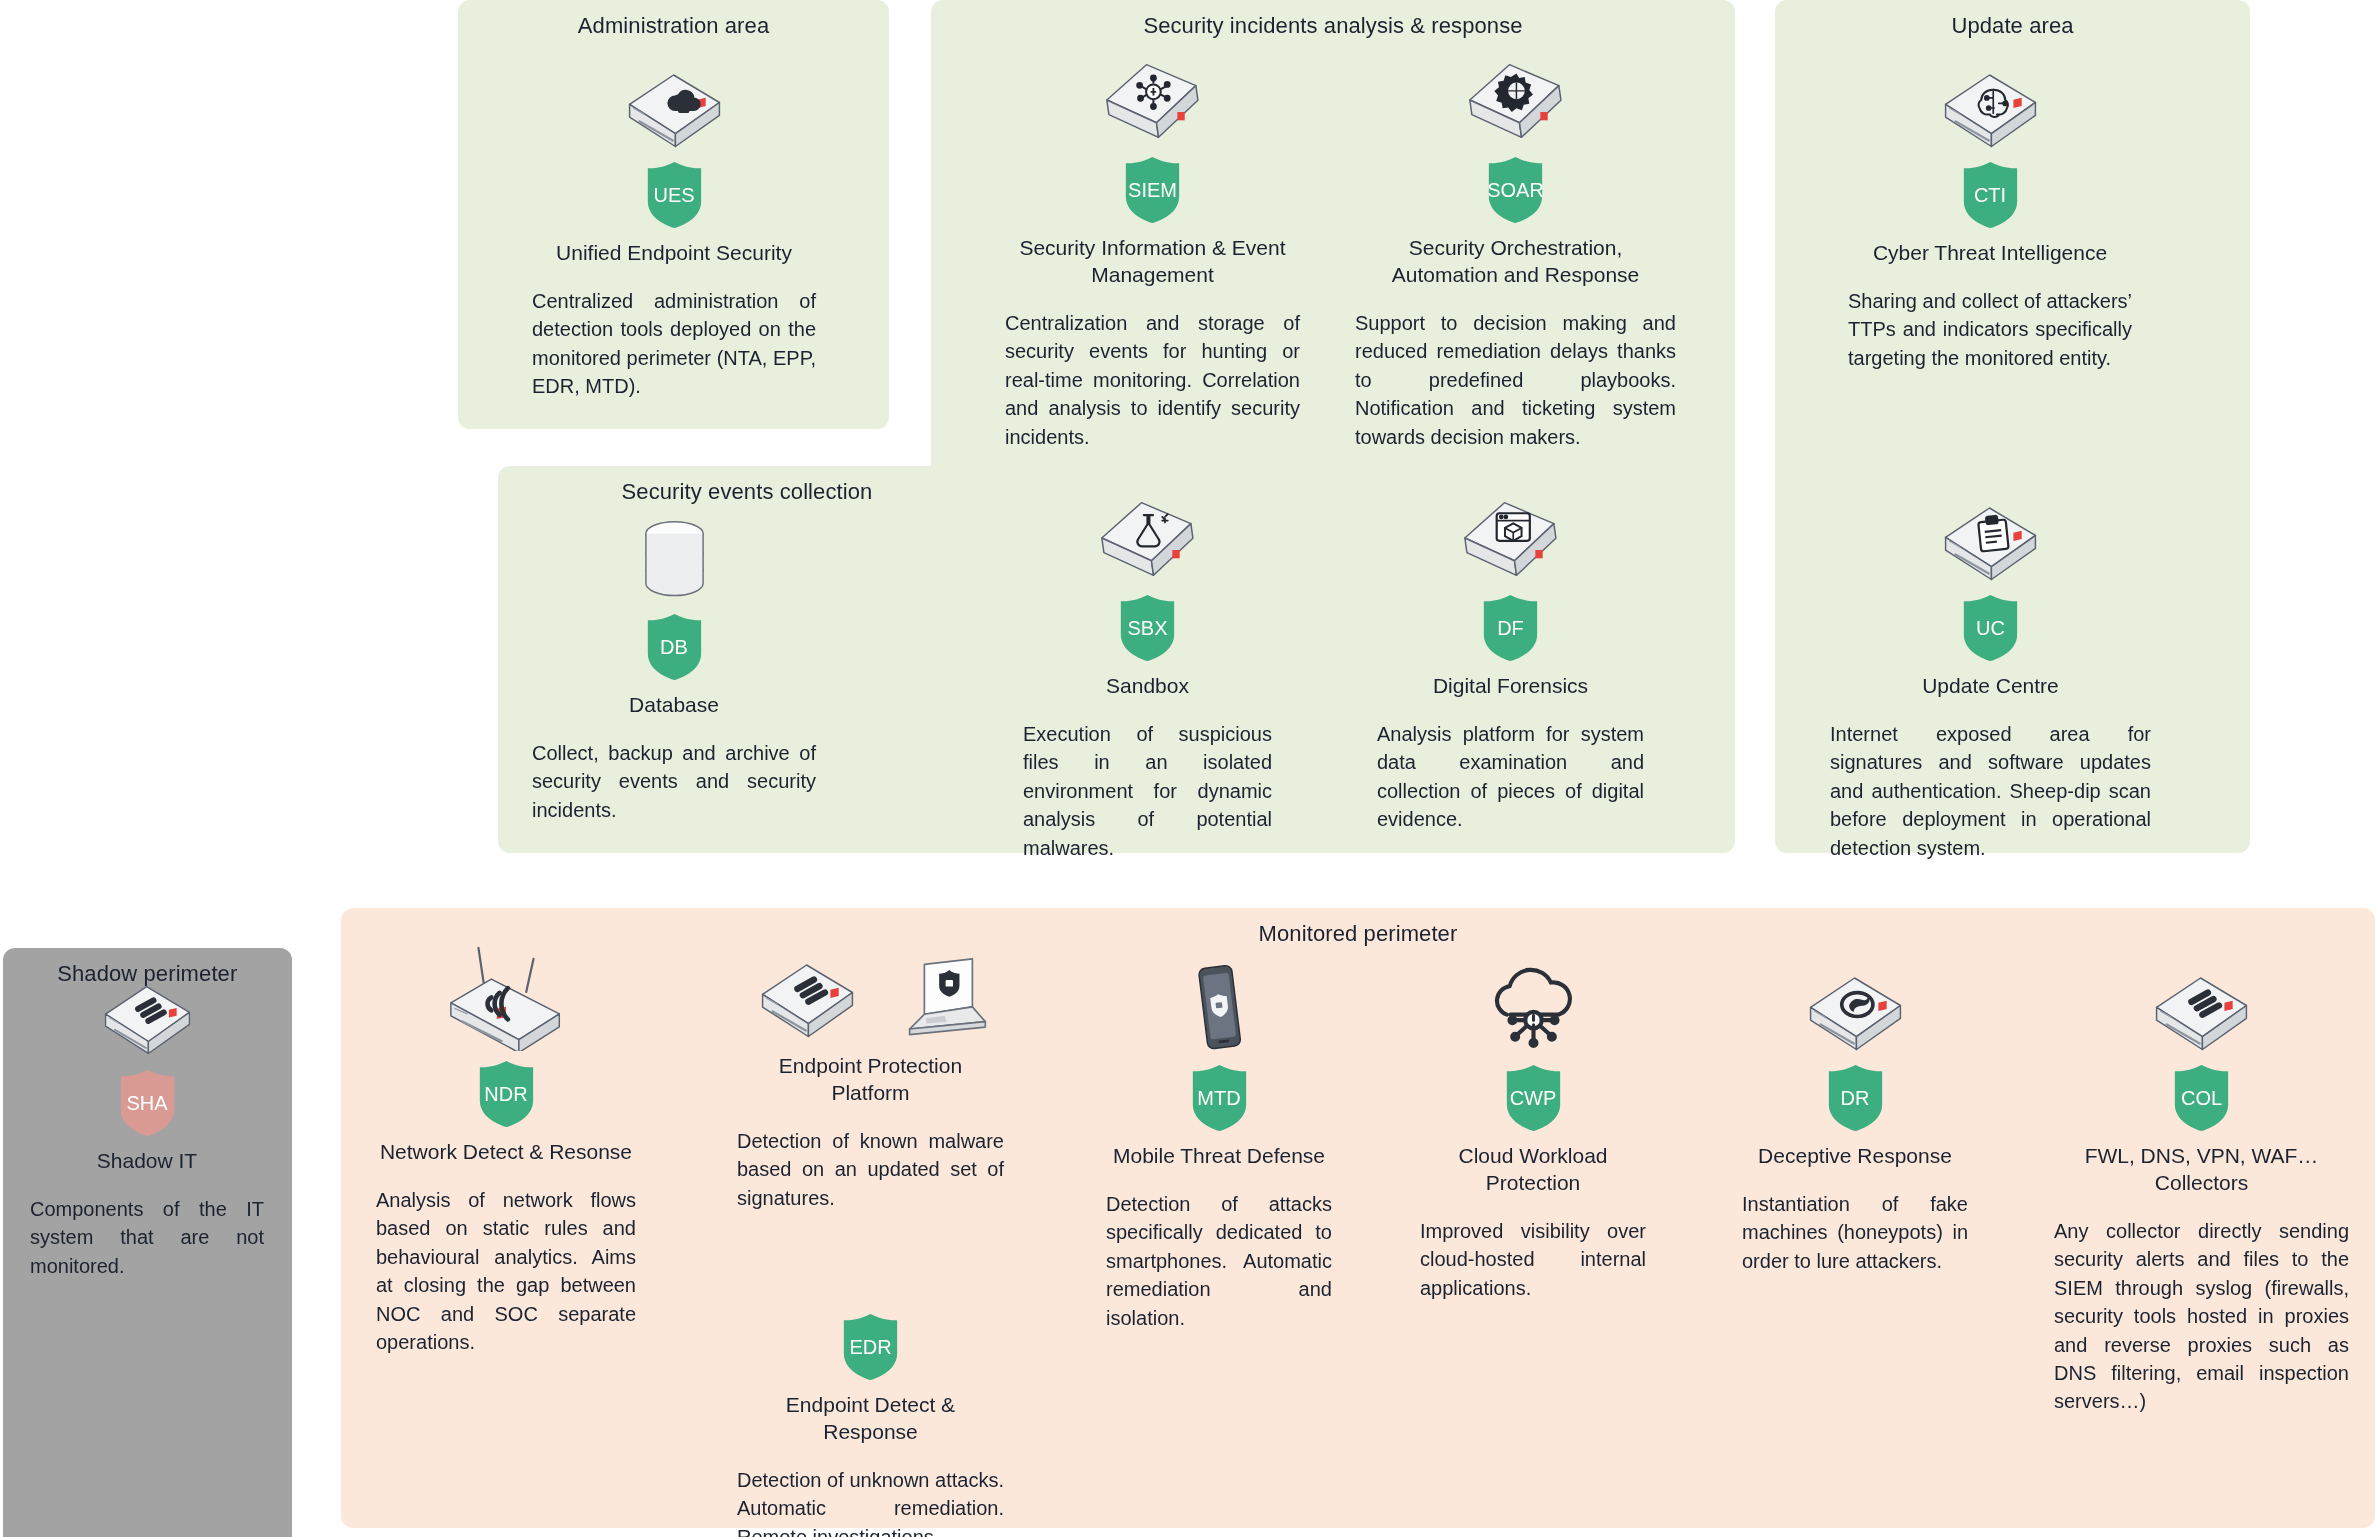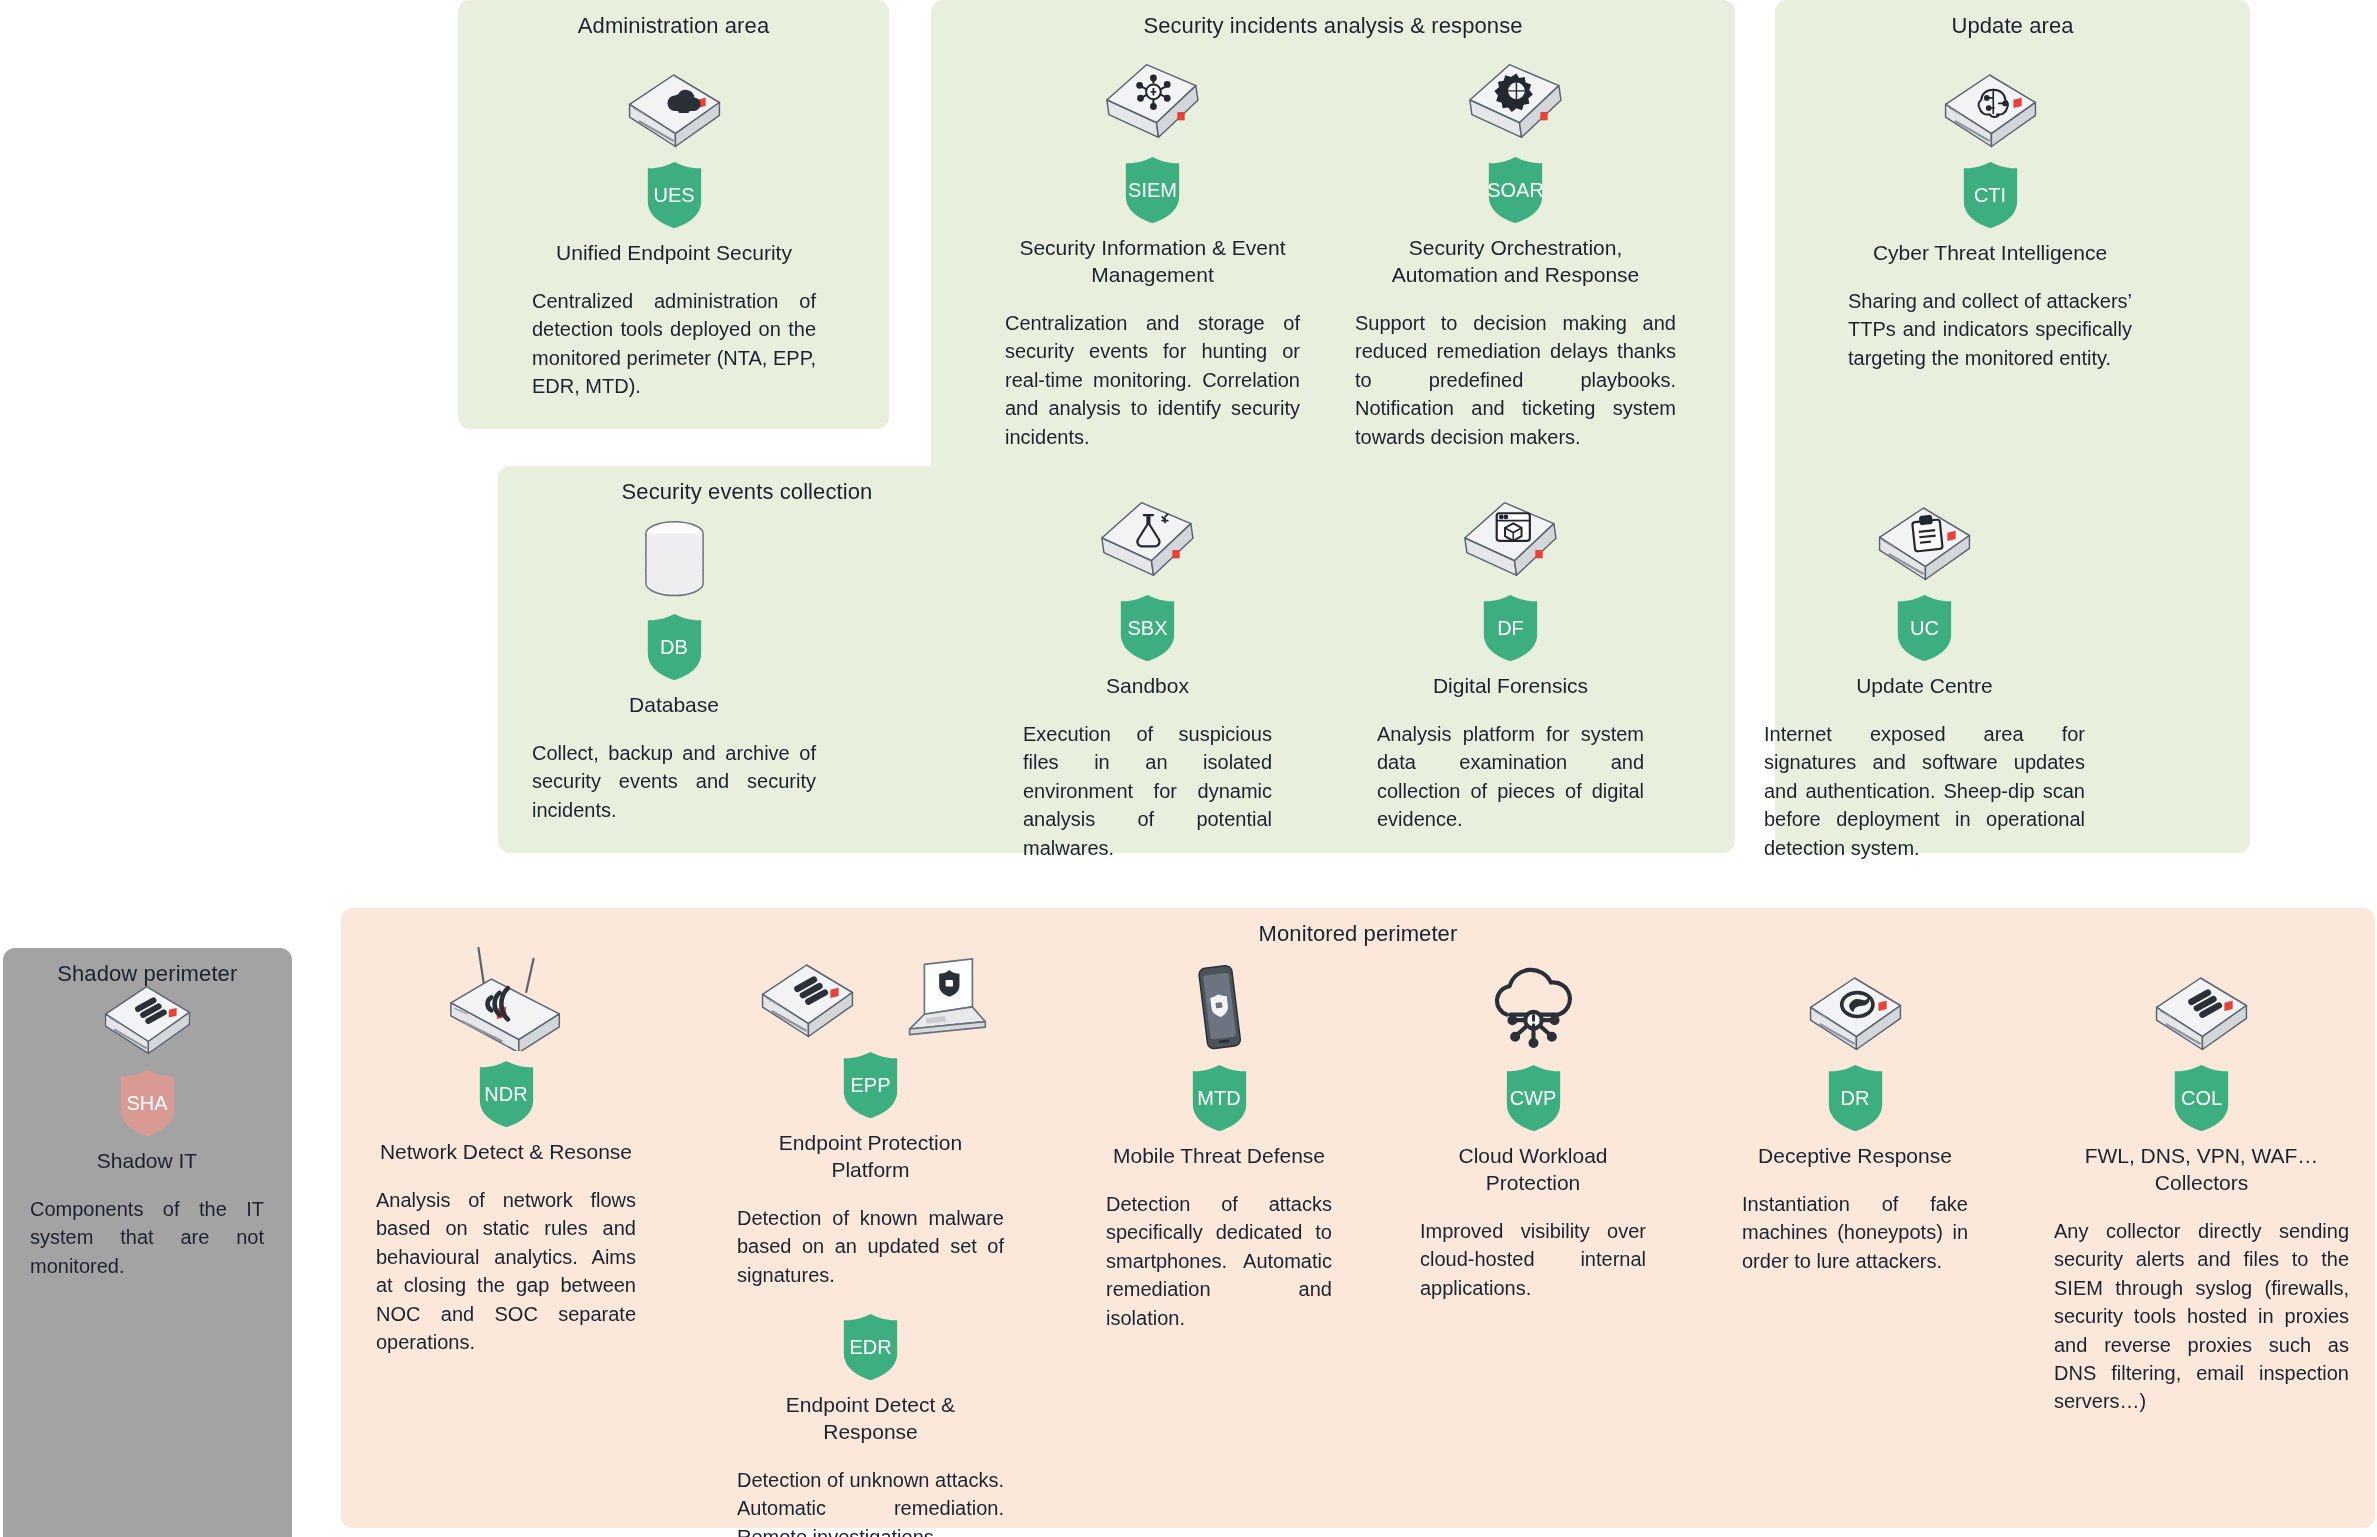--- a/index.html
+++ b/index.html
@@ -254,21 +254,21 @@
       <svg viewBox="0 0 62 74">
           <path d="M31 1C20 7 9 8 2 8v36c0 16 16 25 29 29 13-4 29-13 29-29V8c-7 0-18-1-29-7z" fill="#3cae7f"></path>
         </svg>
       <span>CTI</span>
     </div>
   </div>
   <div class="nodename">Cyber Threat Intelligence</div>
   <div class="nodedesc">Sharing and collect of attackers’ TTPs and indicators specifically targeting the monitored entity.</div>
 </div>
 
-<div class="node" style="left:1764px;top:484px;width:321px;">
+<div class="node" style="left:1830px;top:484px;width:321px;">
   <div class="art">
     <svg width="109" height="88" viewBox="0 0 118 96">
       <g stroke="#5b6370" stroke-width="1.6" fill="#f2f3f4" stroke-linejoin="round">
         <path d="M10 44 L58 12 L108 42 L60 76 Z"></path>
         <path d="M10 44 L10 58 L60 90 L60 76 Z" fill="#e4e6e8"></path>
         <path d="M108 42 L108 56 L60 90 L60 76 Z" fill="#d4d7da"></path>
       </g>
       <path d="M14 48 L26 55" stroke="#9aa1aa" stroke-width="1.4"></path>
       <path d="M20 62 L58 84" stroke="#8d949d" stroke-width="2.4"></path>
       <rect x="84" y="60" width="9" height="9" fill="#e8403a" transform="skewY(-14)"></rect>
@@ -377,28 +377,20 @@
         <path d="M34 8 L86 2 L86 54 L34 62 Z" fill="#fdfdfd"></path>
         <path d="M34 62 L86 54 L100 70 L18 78 Z" fill="#e7e9eb"></path>
         <path d="M18 78 L100 70 L100 76 L18 84 Z" fill="#d7dadd"></path>
       </g>
       <path d="M36 66 L56 64 L58 70 L36 72 Z" fill="#c9cdd1"></path>
       <g transform="translate(50,14)" fill="#2b3038">
         <path d="M11 0C8 3 3 4 0 4v13c0 7 6 10 11 12 5-2 11-5 11-12V4c-3 0-8-1-11-4z"></path>
         <rect x="7" y="11" width="8" height="7" rx="1" fill="#fff"></rect>
       </g>
     </svg>
-  </div>
-  <div class="shieldwrap">
-    <div class="shield">
-      <svg viewBox="0 0 62 74">
-          <path d="M31 1C20 7 9 8 2 8v36c0 16 16 25 29 29 13-4 29-13 29-29V8c-7 0-18-1-29-7z" fill="#3cae7f"></path>
-        </svg>
-      <span>EPP</span>
-    </div>
   </div>
   <div class="nodename">Endpoint Protection Platform</div>
   <div class="nodedesc">Detection of known malware based on an updated set of signatures.</div>
 </div>
 
 <div class="node" style="left:737px;top:1304px;width:267px;">
   <div class="shieldwrap">
     <div class="shield">
       <svg viewBox="0 0 62 74">
           <path d="M31 1C20 7 9 8 2 8v36c0 16 16 25 29 29 13-4 29-13 29-29V8c-7 0-18-1-29-7z" fill="#3cae7f"></path>

